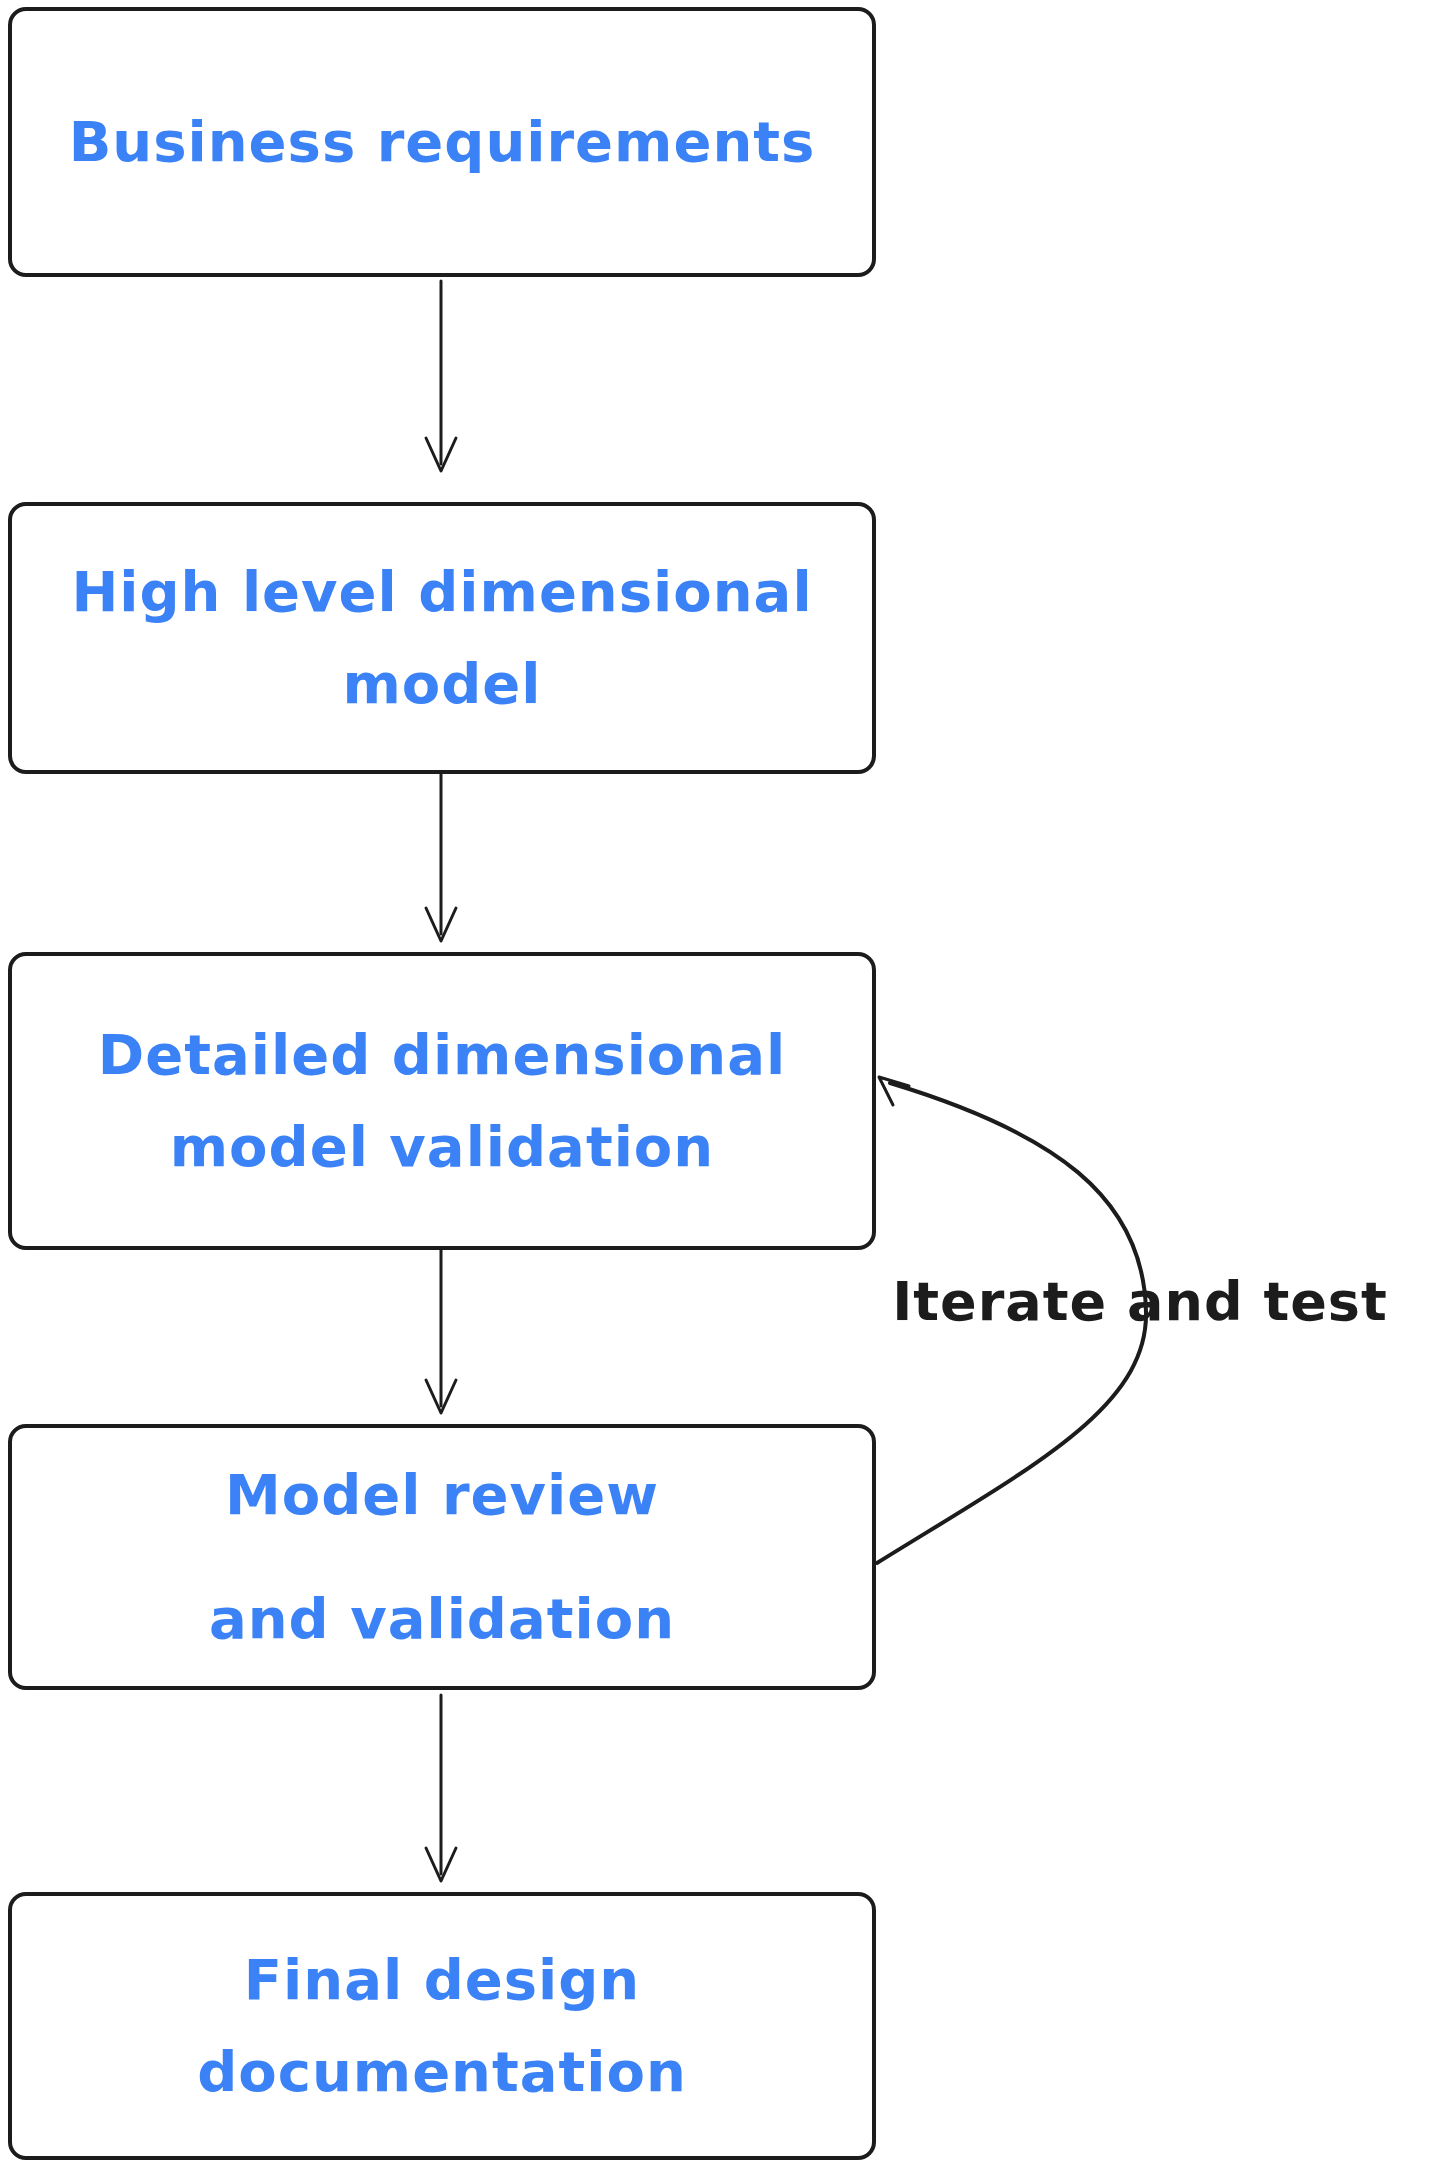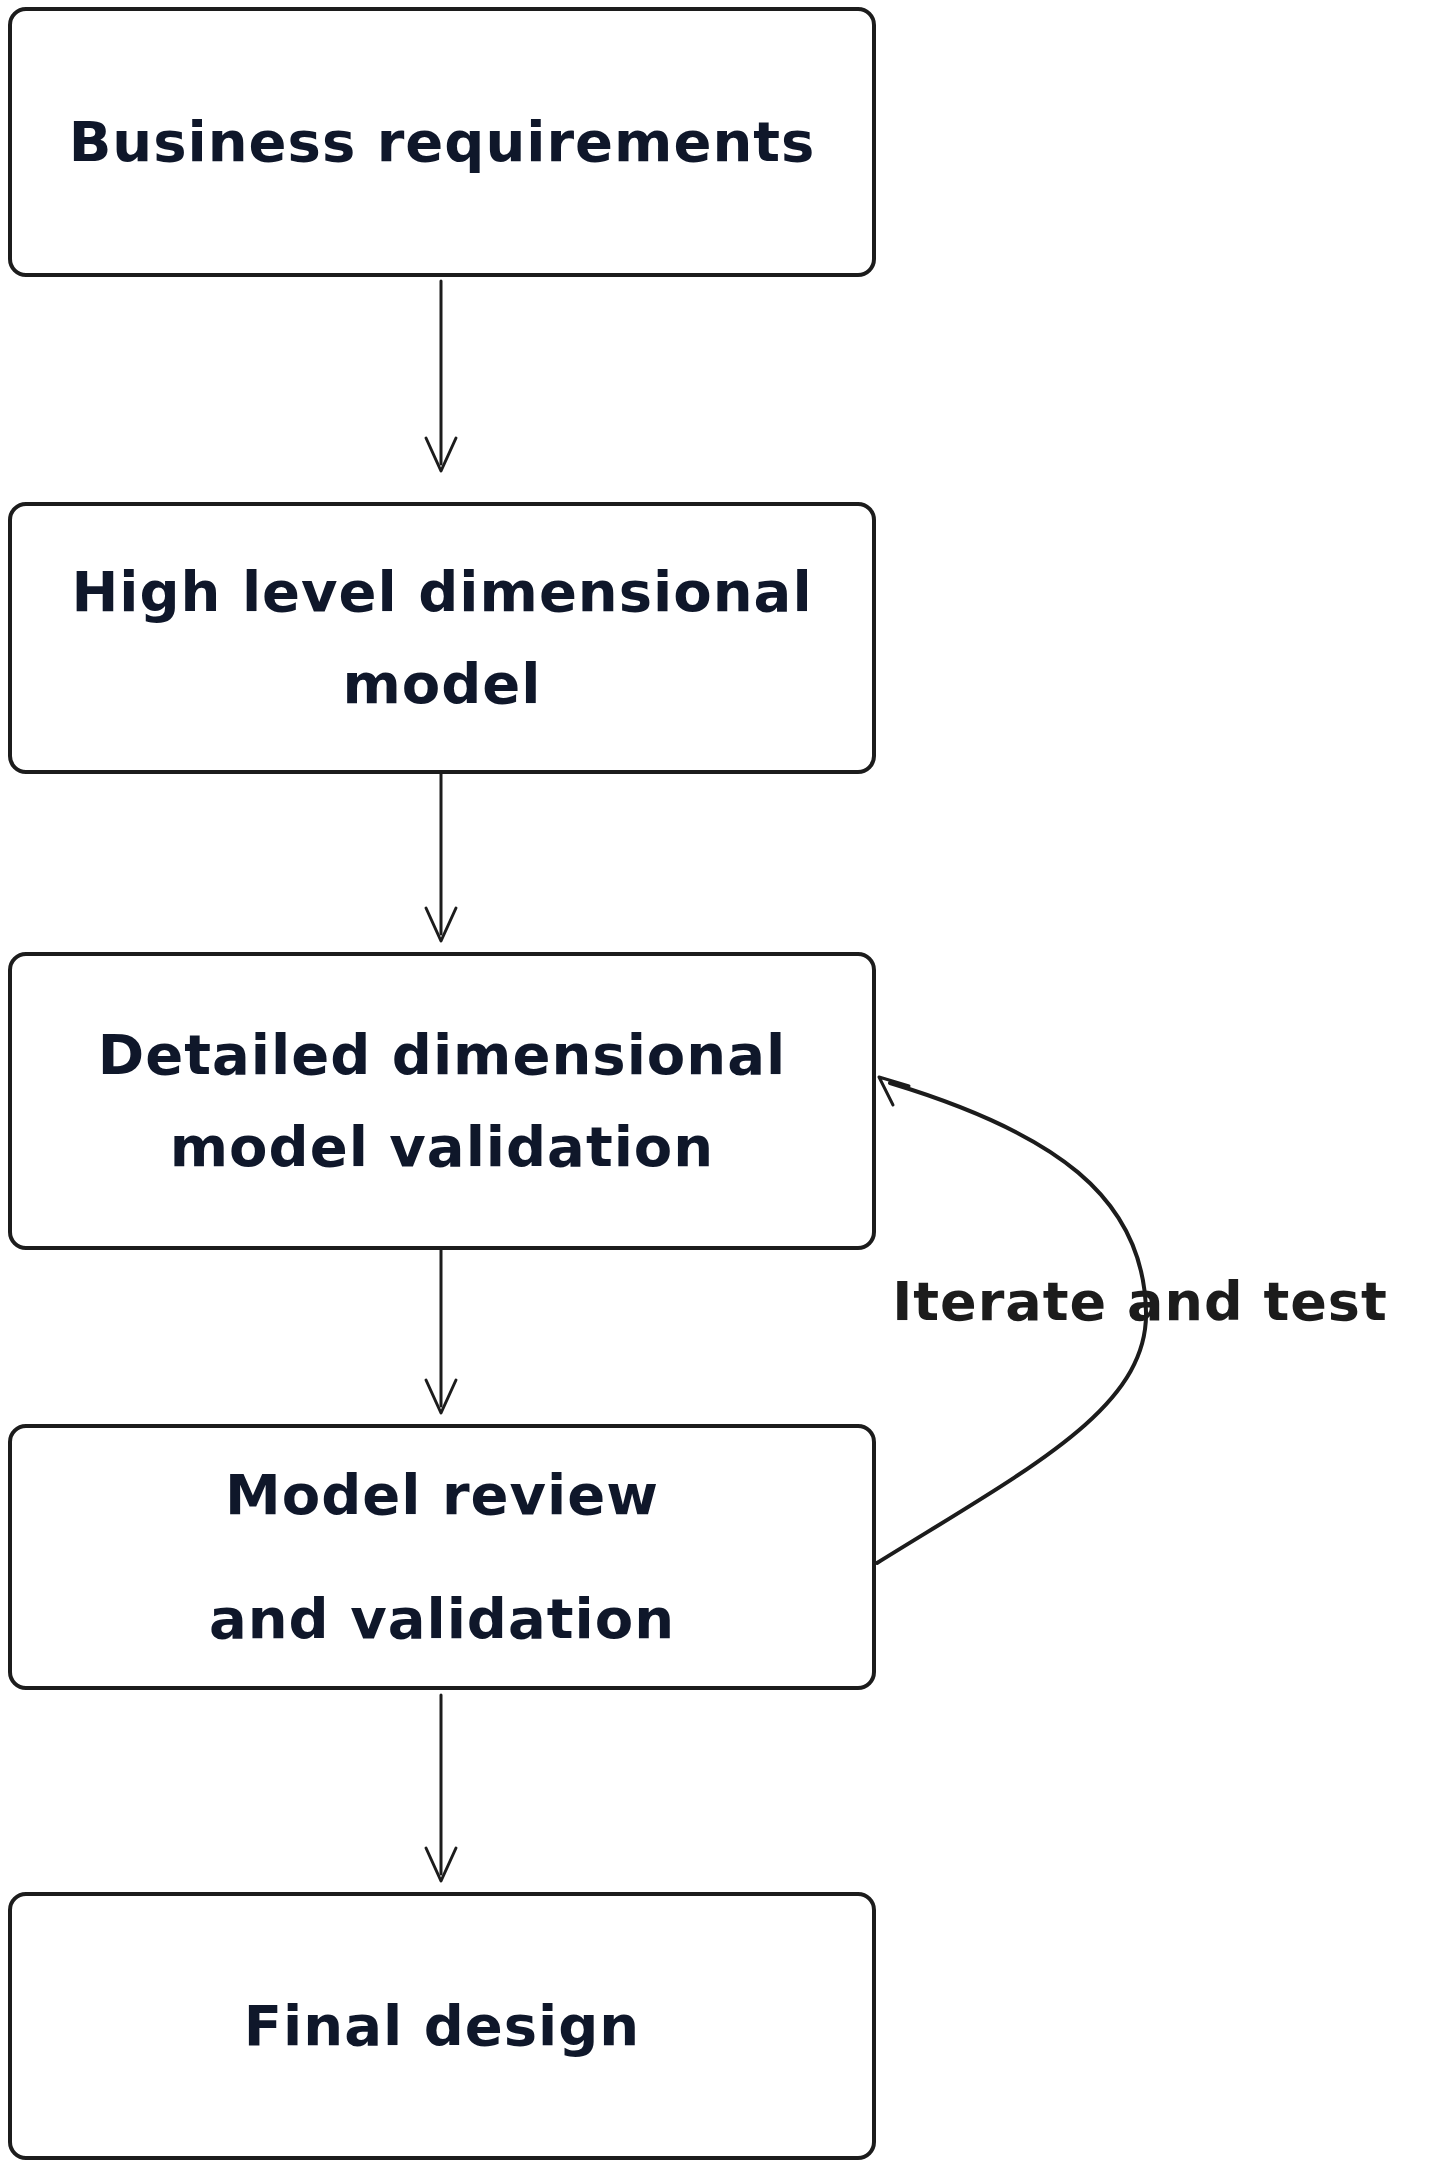--- a/index.html
+++ b/index.html
@@ -37,21 +37,21 @@
     width: 868px;
     box-sizing: border-box;
     background: #ffffff;
     border: 4px solid #1c1c1c;
     border-radius: 18px;
     display: flex;
     flex-direction: column;
     align-items: center;
     justify-content: center;
     text-align: center;
-    color: #0f172a;
+    color: #3b82f6;
     font-size: 56px;
     font-weight: 700;
     letter-spacing: 1px;
     line-height: 92px;
   }
   .node .line {
     display: block;
     white-space: nowrap;
   }
   .edge-label {
@@ -117,17 +117,18 @@
     <span class="line">model validation</span>
   </div>
 
   <div class="node" style="top:1424px; height:266px;gap:32px;">
     <span class="line">Model review</span>
     <span class="line">and validation</span>
   </div>
 
   <div class="node" style="top:1892px; height:268px;">
     <span class="line">Final design</span>
+    <span class="line">documentation</span>
   </div>
 
   <div class="edge-label">Iterate and test</div>
 
 </div>
 
 </body></html>

